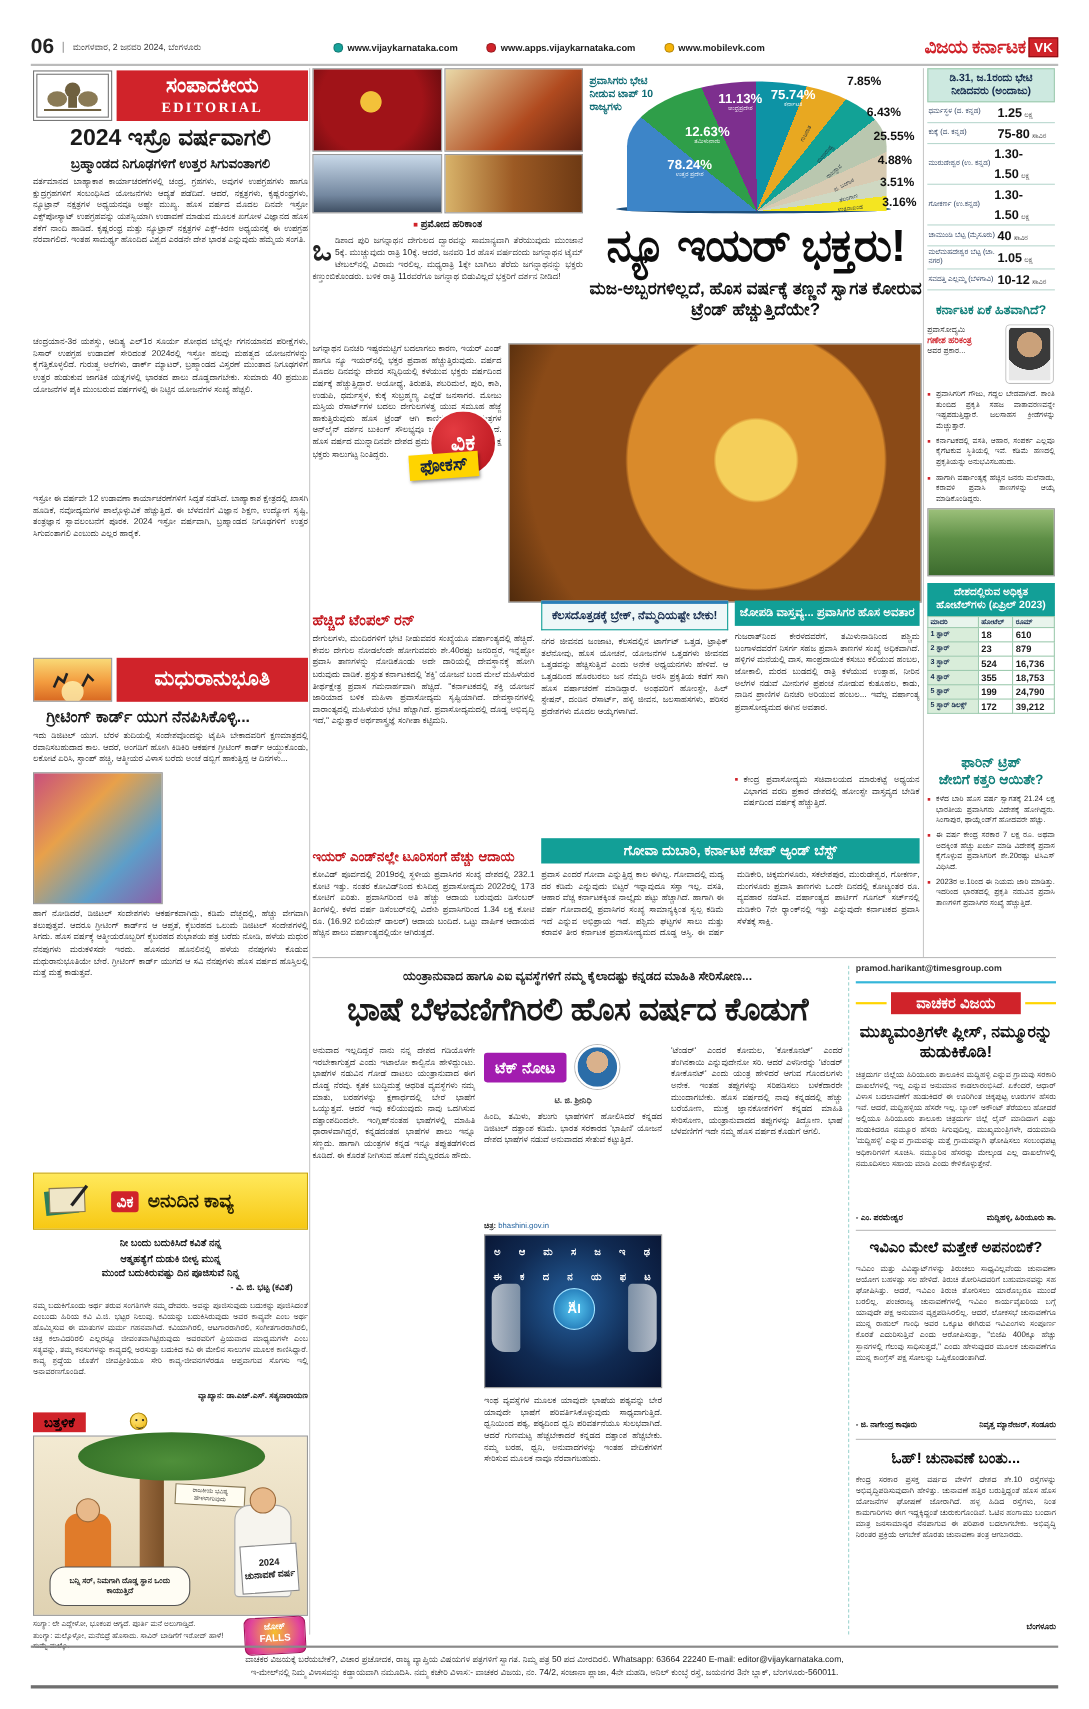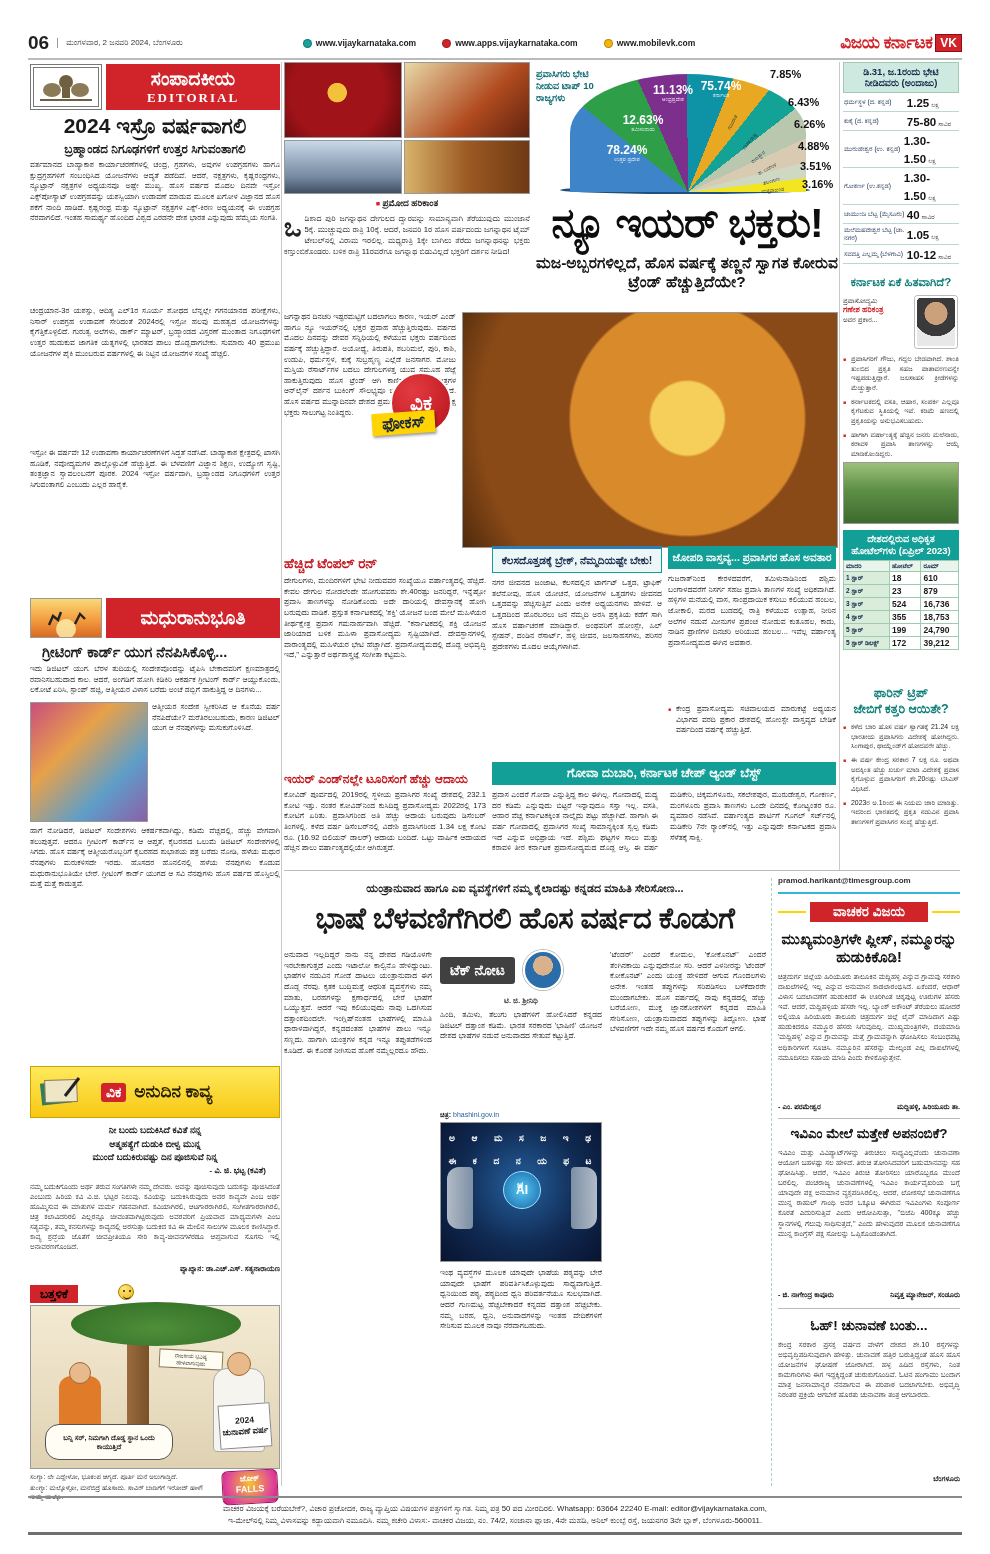--- a/index.html
+++ b/index.html
@@ -65,21 +65,21 @@
   #standfirst{font-size:15.5px;font-weight:bold;text-align:center;line-height:1.25;color:#111}
   .byline{font-size:9px;font-weight:bold;text-align:center;color:#222}
   .byline .sq{color:var(--red);font-size:7px}
   #intro::first-letter{font-size:26px;font-weight:bold;float:left;line-height:.9;padding:2px 3px 0 0}
   
   #focus{left:372px;top:372px;width:132px;height:74px;z-index:5}
   #focus .circ{position:absolute;left:18px;top:0;width:62px;height:62px;border-radius:50%;background:radial-gradient(circle at 35% 30%,#e43b41,#b5121b);display:flex;align-items:center;justify-content:center;border:2px solid #fff}
   #focus .vi{color:#fff;font-weight:bold;font-size:20px}
   #focus .tag{position:absolute;left:0;top:40px;background:var(--yellow);color:#15233f;font-weight:bold;font-size:16px;padding:2px 10px;transform:rotate(-4deg);box-shadow:1px 2px 3px rgba(0,0,0,.4)}
   
-  #tn-badge{background:#404040;color:#fff;font-weight:bold;font-size:14px;padding:5px 10px;border-radius:3px}
+  #tn-badge{background:#a21caf;color:#fff;font-weight:bold;font-size:14px;padding:5px 10px;border-radius:3px}
   .avatar{border-radius:50%;background:radial-gradient(circle at 50% 38%,#d9b18c 0 34%,#2b6da8 35% 100%);border:2px solid #fff;box-shadow:0 0 0 1px #bbb}
   
   #vk-banner{background:var(--red);color:#fff;font-weight:bold;font-size:13.5px;text-align:center;padding:2px 0}
   .sigrow{display:flex;justify-content:space-between;font-size:7.2px;font-weight:bold;color:#111}
   .lhead{font-weight:bold;text-align:center;color:#0d0d0d}
   
   #cart-banner{background:var(--red);color:#000000;font-weight:bold;font-size:12px;padding:2px 10px;display:inline-block}
   #cartoon{background:linear-gradient(180deg,#f3ead2,#e8dcc0 60%,#dfd2b2);border:1px solid #999}
   .cart-note{background:#fffdf2;border:1px solid #8a7a55;font-size:5.6px;line-height:1.2;text-align:center;padding:2px}
   #smiley{width:16px;height:16px;border-radius:50%;background:radial-gradient(circle at 35% 30%,#ffe680,#f0b80a);border:1px solid #a88000;position:relative}
@@ -149,21 +149,20 @@
     <svg width="70" height="38" viewBox="0 0 70 38">
         <circle cx="35" cy="30" r="10" fill="#fff3b0" opacity=".8"></circle>
         <path d="M18 26 l4 -9 5 4 3 -8" stroke="#222" stroke-width="2.4" fill="none"></path>
         <path d="M44 25 l5 -10 5 5" stroke="#222" stroke-width="2.4" fill="none"></path>
       </svg>
   </div>
   <div class="ab" style="left:106px;top:598px;width:174px;height:40px;background:var(--red);color:#fff;display:flex;align-items:center;justify-content:center;font-size:19px;font-weight:bold">ಮಧುರಾನುಭೂತಿ</div>
   <div class="ab b" style="left:42px;top:644px;width:250px;font-size:14.5px">ಗ್ರೀಟಿಂಗ್ ಕಾರ್ಡ್ ಯುಗ ನೆನಪಿಸಿಕೊಳ್ಳಿ...</div>
   <div class="ab j" style="left:30px;top:664px;width:250px;height:36px">ಇದು ಡಿಜಿಟಲ್ ಯುಗ. ಬೆರಳ ತುದಿಯಲ್ಲಿ ಸಂದೇಶವೊಂದನ್ನು ಟೈಪಿಸಿ ಬೇಕಾದವರಿಗೆ ಕ್ಷಣಮಾತ್ರದಲ್ಲಿ ರವಾನಿಸಬಹುದಾದ ಕಾಲ. ಆದರೆ, ಅಂಗಡಿಗೆ ಹೋಗಿ ಕಿಡಿಕಿರಿ ಆಕರ್ಷಕ ಗ್ರೀಟಿಂಗ್ ಕಾರ್ಡ್ ಆಯ್ದುಕೊಂಡು, ಲಕೋಟೆ ಏರಿಸಿ, ಸ್ಟಾಂಪ್ ಹಚ್ಚಿ, ಆತ್ಮೀಯರ ವಿಳಾಸ ಬರೆದು ಅಂಚೆ ಡಬ್ಬಿಗೆ ಹಾಕುತ್ತಿದ್ದ ಆ ದಿನಗಳು...</div>
   <div class="ab photo" style="left:30px;top:702px;width:118px;height:120px;background:linear-gradient(135deg,#c94f7c 0%,#e8a14a 35%,#5d9ec9 70%,#8c5fa8 100%)"></div>
-  <div class="ab j" style="left:152px;top:702px;width:128px;height:120px">ಆತ್ಮೀಯರ ಸಂದೇಶ ಸ್ವೀಕರಿಸಿದ ಆ ಕೊನೆಯ ವರ್ಷ ನೆನಪಿದೆಯೇ? ಮರೆತಿರಲುಬಹುದು, ಕಾರಣ ಡಿಜಿಟಲ್ ಯುಗ ಆ ನೆನಪುಗಳನ್ನು ಮಸುಕುಗೊಳಿಸಿದೆ.</div>
   <div class="ab j" style="left:30px;top:826px;width:250px;height:232px">ಹಾಗೆ ನೋಡಿದರೆ, ಡಿಜಿಟಲ್ ಸಂದೇಶಗಳು ಆಕರ್ಷಕವಾಗಿದ್ದು, ಕಡಿಮೆ ವೆಚ್ಚದಲ್ಲಿ, ಹೆಚ್ಚು ವೇಗವಾಗಿ ತಲುಪುತ್ತವೆ. ಆದರೂ ಗ್ರೀಟಿಂಗ್ ಕಾರ್ಡ್‌ನ ಆ ಆಪ್ತತೆ, ಕೈಬರಹದ ಒಲುಮೆ ಡಿಜಿಟಲ್ ಸಂದೇಶಗಳಲ್ಲಿ ಸಿಗದು. ಹೊಸ ವರ್ಷಕ್ಕೆ ಆತ್ಮೀಯರೊಬ್ಬರಿಗೆ ಕೈಬರಹದ ಶುಭಾಶಯ ಪತ್ರ ಬರೆದು ನೋಡಿ, ಹಳೆಯ ಮಧುರ ನೆನಪುಗಳು ಮರುಕಳಿಸದೇ ಇರದು. ಹೊಸದರ ಹೊನಲಿನಲ್ಲಿ ಹಳೆಯ ನೆನಪುಗಳು ಕೊಡುವ ಮಧುರಾನುಭೂತಿಯೇ ಬೇರೆ. ಗ್ರೀಟಿಂಗ್ ಕಾರ್ಡ್ ಯುಗದ ಆ ಸವಿ ನೆನಪುಗಳು ಹೊಸ ವರ್ಷದ ಹೊಸ್ತಿಲಲ್ಲಿ ಮತ್ತೆ ಮತ್ತೆ ಕಾಡುತ್ತವೆ.</div>
 
   <div class="ab poem-banner" style="left:30px;top:1066px;width:250px;height:52px">
     <svg width="54" height="36" viewBox="0 0 54 36">
       <rect x="2" y="8" width="30" height="22" fill="#2e7d5b" transform="rotate(-6 17 19)"></rect>
       <rect x="6" y="6" width="32" height="22" fill="#efe6c8" transform="rotate(-2 22 17)" stroke="#8a7a55"></rect>
       <path d="M40 4 L26 22" stroke="#222" stroke-width="3"></path>
     </svg>
     <span class="vikbox">ವಿಕ</span>
     <span style="font-size:17px;font-weight:bold;color:#241d04">ಅನುದಿನ ಕಾವ್ಯ</span>
@@ -233,21 +232,21 @@
       <div class="p">11.13%</div>
         <div class="n">ಆಂಧ್ರಪ್ರದೇಶ</div>
     </div>
     <div class="piebig" style="left:158px;top:18px;width:54px">
       <div class="p">75.74%</div>
         <div class="n">ಕರ್ನಾಟಕ</div>
     </div>
 
     <div class="callout" style="left:234px;top:6px">7.85%</div>
     <div class="callout" style="left:252px;top:34px">6.43%</div>
-    <div class="callout" style="left:258px;top:56px">6.26%</div>
+    <div class="callout" style="left:258px;top:56px">25.55%</div>
     <div class="callout" style="left:262px;top:78px">4.88%</div>
     <div class="callout" style="left:264px;top:98px">3.51%</div>
     <div class="callout" style="left:266px;top:116px">3.16%</div>
 
     <div class="slicename" style="left:196px;top:62px;transform:rotate(-62deg)">ಗುಜರಾತ</div>
     <div class="slicename" style="left:210px;top:82px;transform:rotate(-50deg)">ಮಹಾರಾಷ್ಟ್ರ</div>
     <div class="slicename" style="left:218px;top:96px;transform:rotate(-40deg)">ರಾಜಸ್ಥಾನ</div>
     <div class="slicename" style="left:224px;top:108px;transform:rotate(-28deg)">ಪ. ಬಂಗಾಳ</div>
     <div class="slicename" style="left:228px;top:118px;transform:rotate(-16deg)">ತೆಲಂಗಾಣ</div>
     <div class="slicename" style="left:226px;top:126px;transform:rotate(-6deg)">ಉತ್ತರಾಖಂಡ</div>

